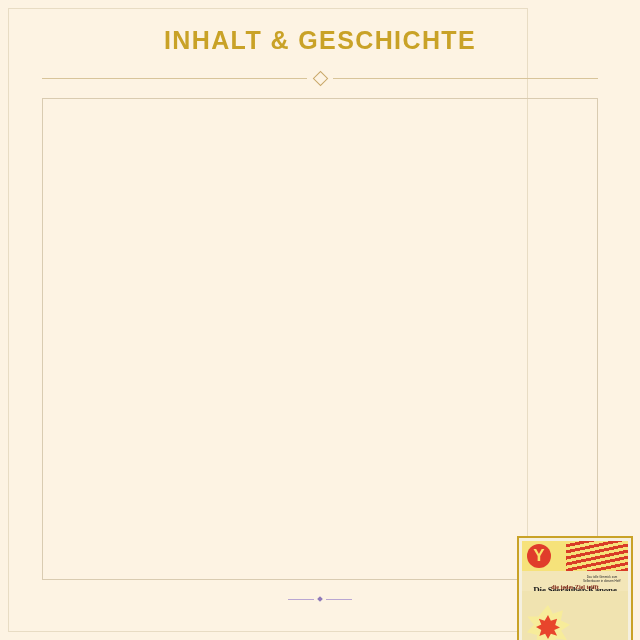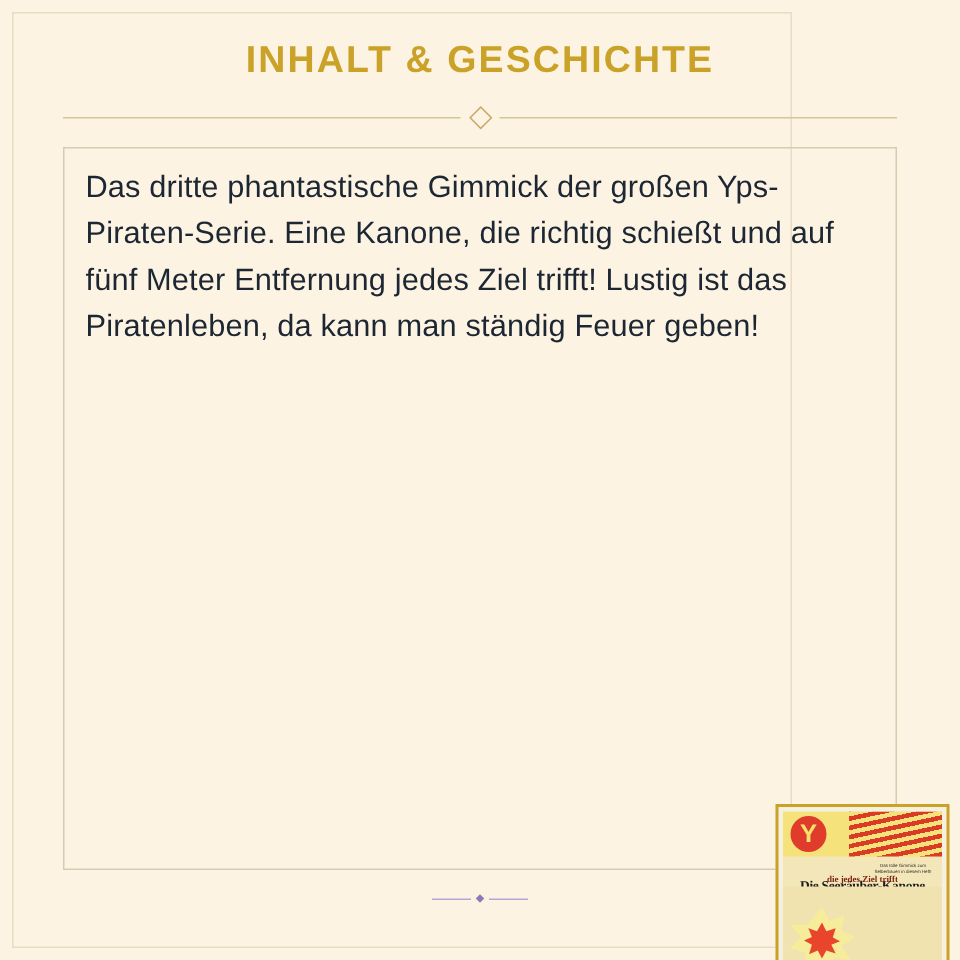--- a/index.html
+++ b/index.html
@@ -254,21 +254,20 @@
     <div class="header-title">INHALT &amp; GESCHICHTE</div>
   </div>
 
   <div class="divider">
     <div class="line left"></div>
     <div class="diamond"></div>
     <div class="line right"></div>
   </div>
 
   <div class="content-box">
-    <div class="body-text">Das dritte phantastische Gimmick der großen Yps-Piraten-Serie. Eine Kanone, die richtig schießt und auf fünf Meter Entfernung jedes Ziel trifft! Lustig ist das Piratenleben, da kann man ständig Feuer geben!</div>
 
     <div class="thumb">
       <div class="cover">
         <div class="cover-top-band"></div>
         <div class="cover-red-stripes"></div>
         <div class="cover-y">Y</div>
         <div class="cover-title">Die Seeräuber-Kanone</div>
         <div class="cover-sub">die jedes Ziel trifft</div>
         <div class="cover-blurb">Das tolle Gimmick zum Selberbauen in diesem Heft!</div>
         <div class="cover-art">

